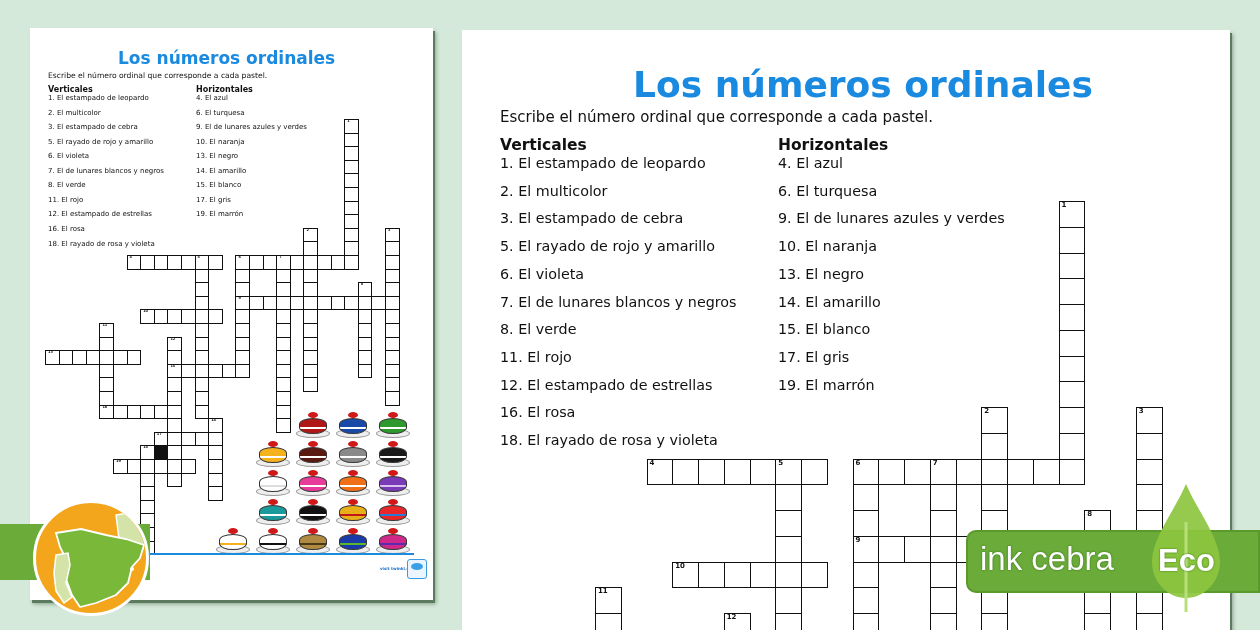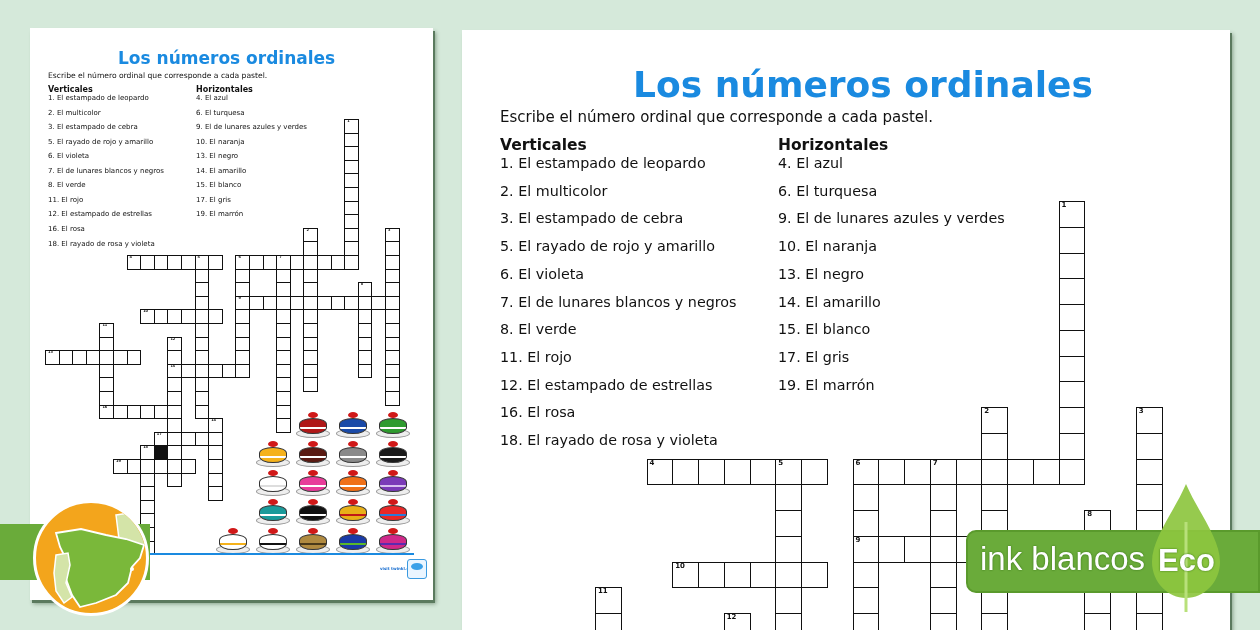--- a/index.html
+++ b/index.html
@@ -506,19 +506,19 @@
 <div id="map-badge">
   <svg width="116" height="116" viewBox="0 0 116 116">
     <path d="M80 12 L105 8 L112 40 L95 50 L84 44 Z" fill="#d4e4a8" stroke="#fff" stroke-width="1.5"></path>
     <path d="M20 30 L45 26 L70 32 L90 36 L108 42 L104 55 L96 64 L92 80 L80 92 L60 100 L44 104 L36 92 L30 76 L30 56 L24 44 Z" fill="#7ab83a" stroke="#fff" stroke-width="1.8"></path>
     <path d="M20 52 L32 50 L34 62 L30 80 L36 94 L28 100 L20 88 L18 70 Z" fill="#d4e4a8" stroke="#fff" stroke-width="1.5"></path>
     <circle cx="96" cy="66" r="2" fill="#fff"></circle>
   </svg>
 </div>
 
 <div id="eco-badge">
-  <div id="eco-text">ink blancos</div>
+  <div id="eco-text">ink cebra</div>
 </div>
 <svg id="eco-drop" viewBox="0 0 76 132">
   <path d="M38 2 C50 30 72 56 72 80 C72 100 56 116 38 116 C20 116 4 100 4 80 C4 56 26 30 38 2 Z" fill="#8dc63f" opacity="0.92"></path>
   <line x1="38" y1="40" x2="38" y2="130" stroke="#b8e07a" stroke-width="3"></line>
 </svg>
 <div id="eco-label">Eco</div>
 
 </body></html>

